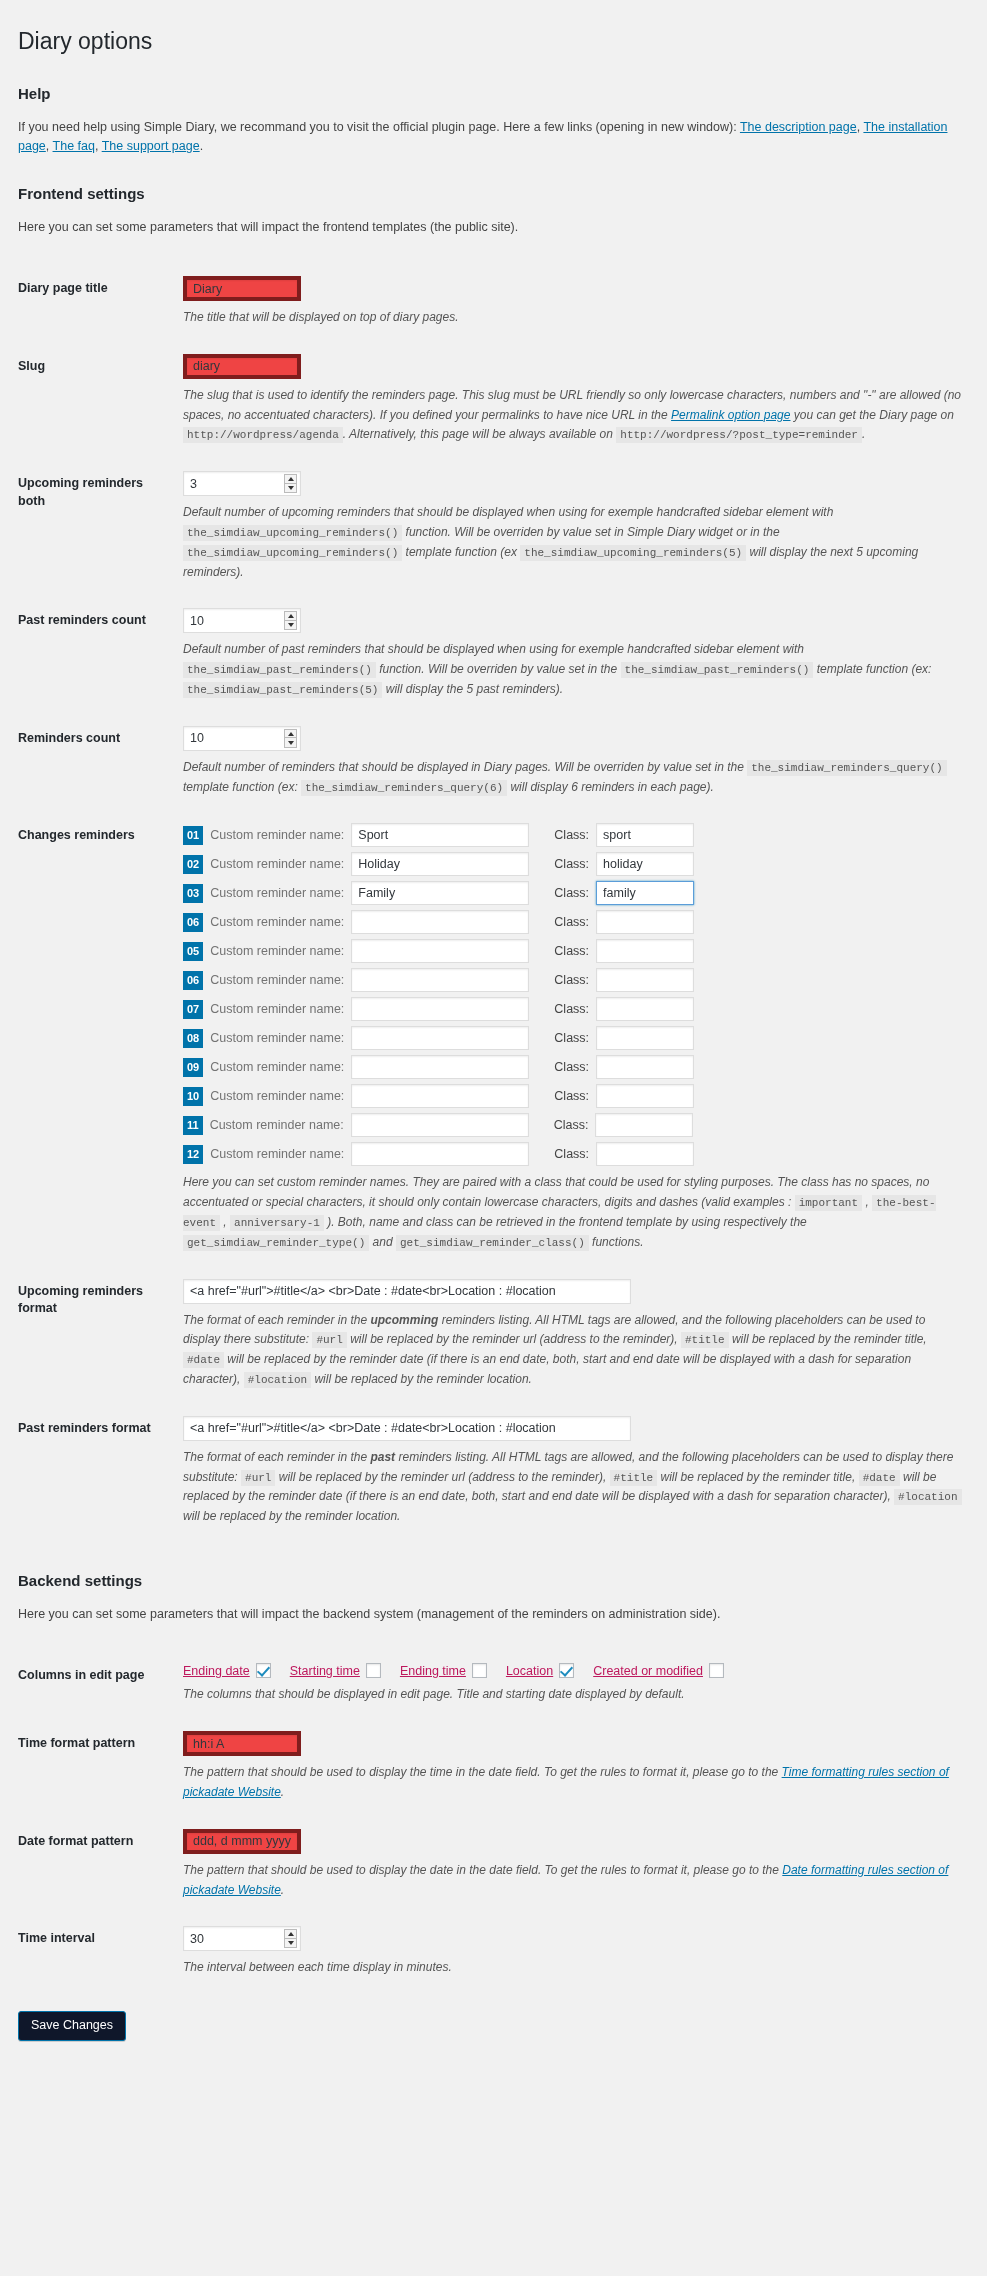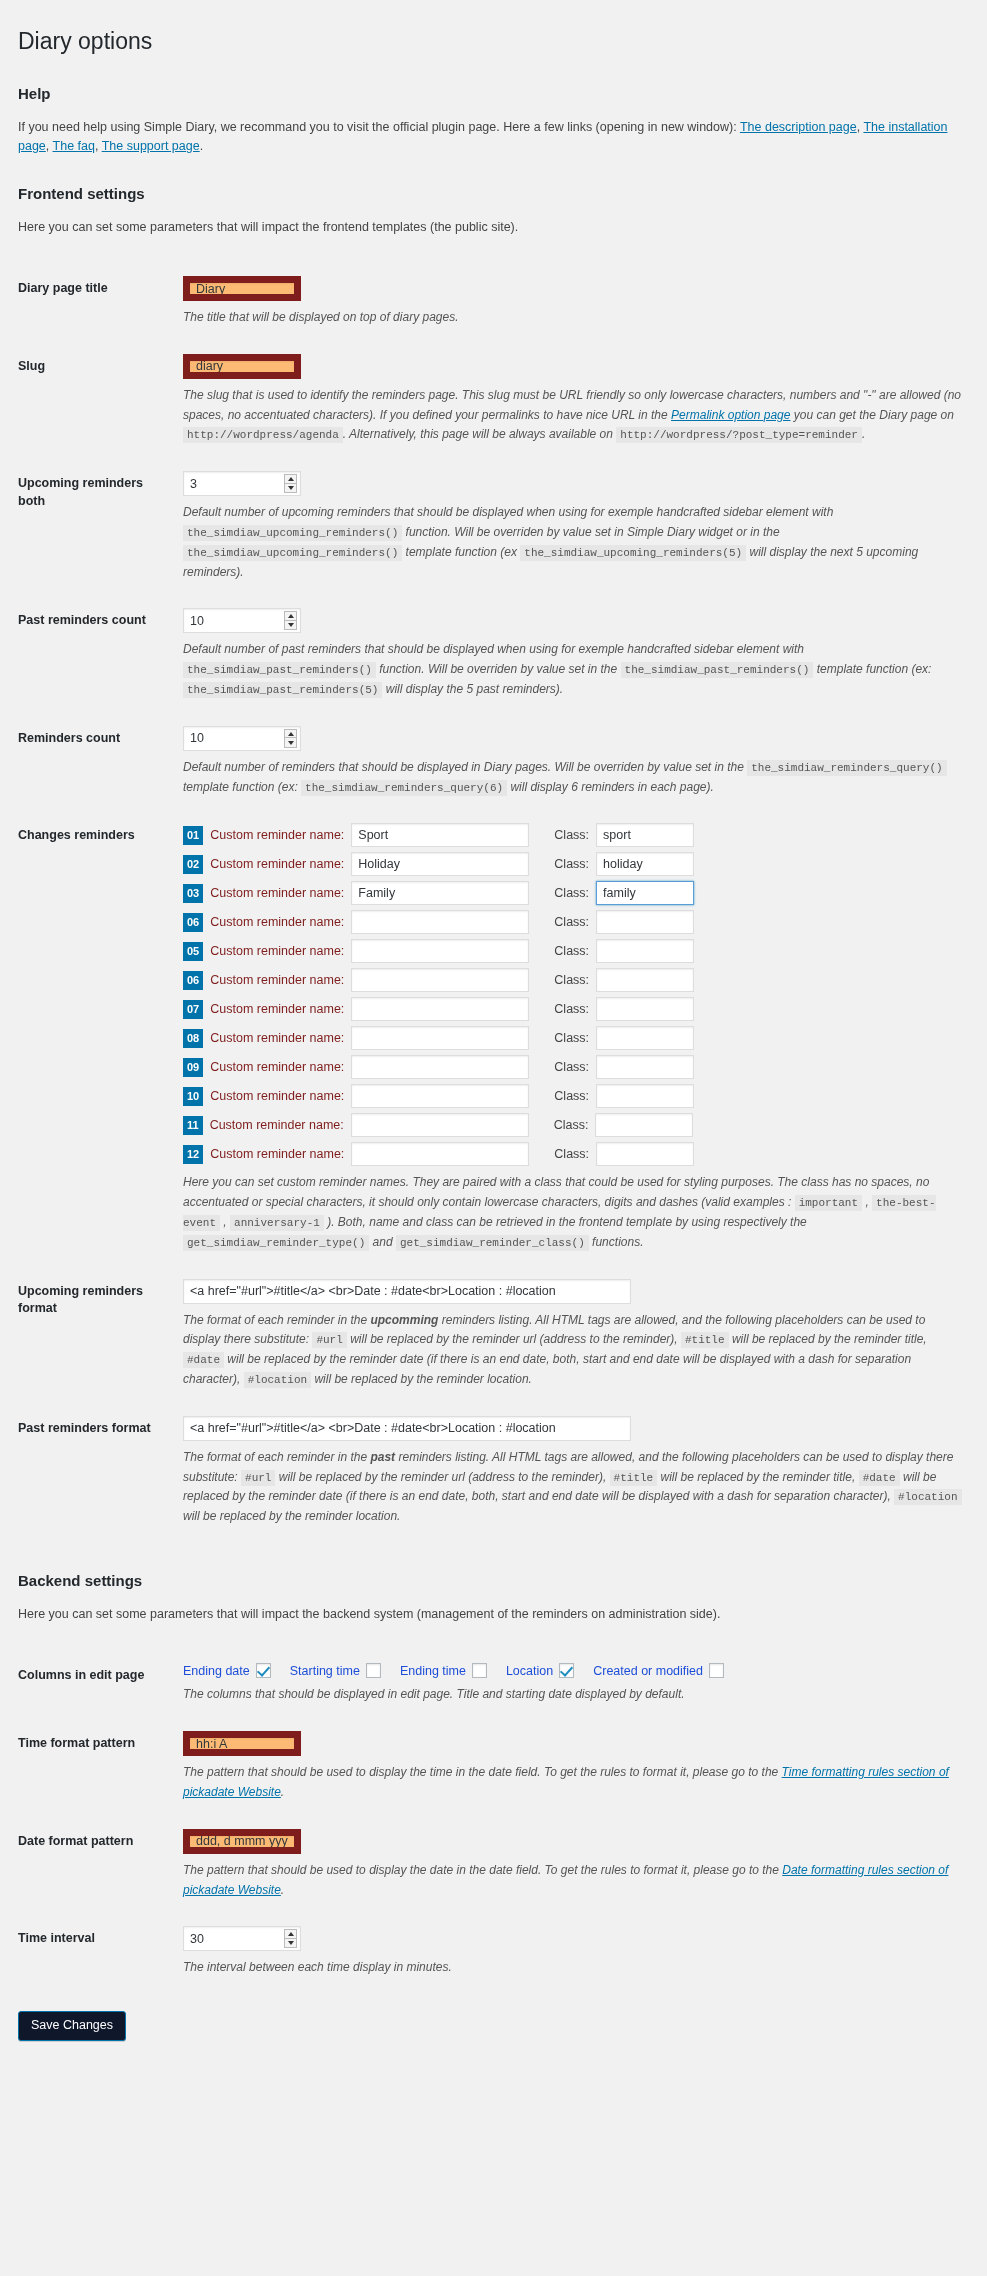--- a/index.html
+++ b/index.html
@@ -56,22 +56,22 @@
   }
   table.form-table > tbody > tr > td {
     vertical-align: top;
     padding: 13px 10px 13px 0;
   }
 
   input[type="text"].regular {
     width: 118px;
     height: 25px;
     padding: 2px 6px;
-    border: 7px solid #7f1d1d;
-    background: #fdba74;
+    border: 4px solid #7f1d1d;
+    background: #ef4444;
     font-family: "Liberation Sans", sans-serif;
     font-size: 12.5px;
     color: #32373c;
     box-shadow: inset 0 1px 2px rgba(0,0,0,.07);
   }
   input.num {
     width: 118px;
     height: 25px;
     padding: 2px 6px;
     border: 1px solid #ddd;
@@ -137,21 +137,21 @@
     color: #fff;
     font-size: 11px;
     font-weight: 700;
     padding: 2px 4px;
     margin-right: 7px;
     min-width: 19px;
     text-align: center;
     line-height: 15px;
     font-family: "Liberation Sans", sans-serif;
   }
-  .rem-label { margin-right: 7px; color: #7f1d1d; white-space: nowrap; }
+  .rem-label { margin-right: 7px; color: #737373; white-space: nowrap; }
   input.rem-name {
     width: 178px; height: 24px;
     padding: 2px 6px;
     border: 1px solid #ddd;
     background: #fff;
     font-size: 12.5px;
     color: #32373c;
     font-family: "Liberation Sans", sans-serif;
     box-shadow: inset 0 1px 2px rgba(0,0,0,.07);
   }
@@ -179,21 +179,21 @@
     border: 1px solid #ddd;
     background: #fff;
     font-size: 12.5px;
     color: #32373c;
     font-family: "Liberation Sans", sans-serif;
     box-shadow: inset 0 1px 2px rgba(0,0,0,.07);
   }
 
   .cols-row { display: flex; align-items: center; flex-wrap: wrap; font-size: 12.5px; }
   .col-item { display: flex; align-items: center; margin-right: 19px; }
-  .col-item .cb-label { margin-right: 6px; color: #1d4ed8; }
+  .col-item .cb-label { margin-right: 6px; color: #be185d; text-decoration: underline; }
   .checkbox {
     width: 15px; height: 15px;
     border: 1px solid #b4b9be;
     background: #fff;
     position: relative;
     display: inline-block;
     box-shadow: inset 0 1px 2px rgba(0,0,0,.1);
   }
   .checkbox.checked:after {
     content: "";

